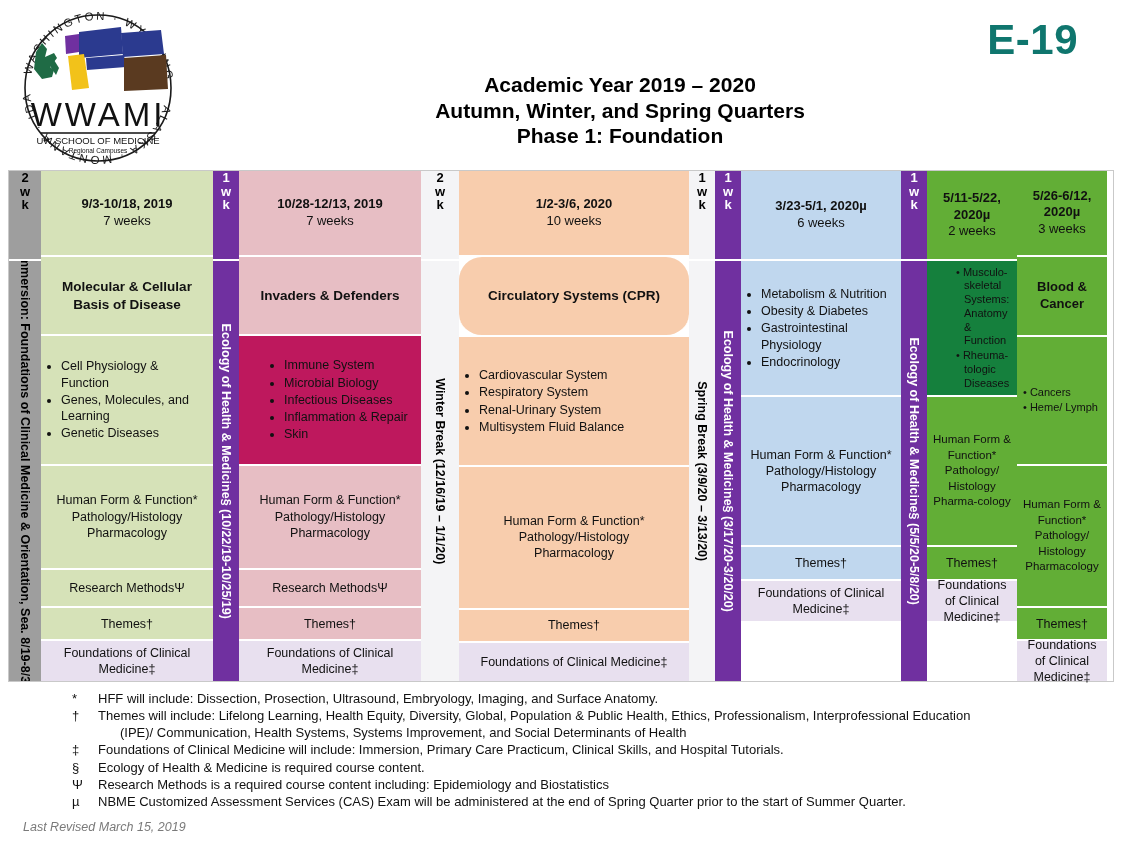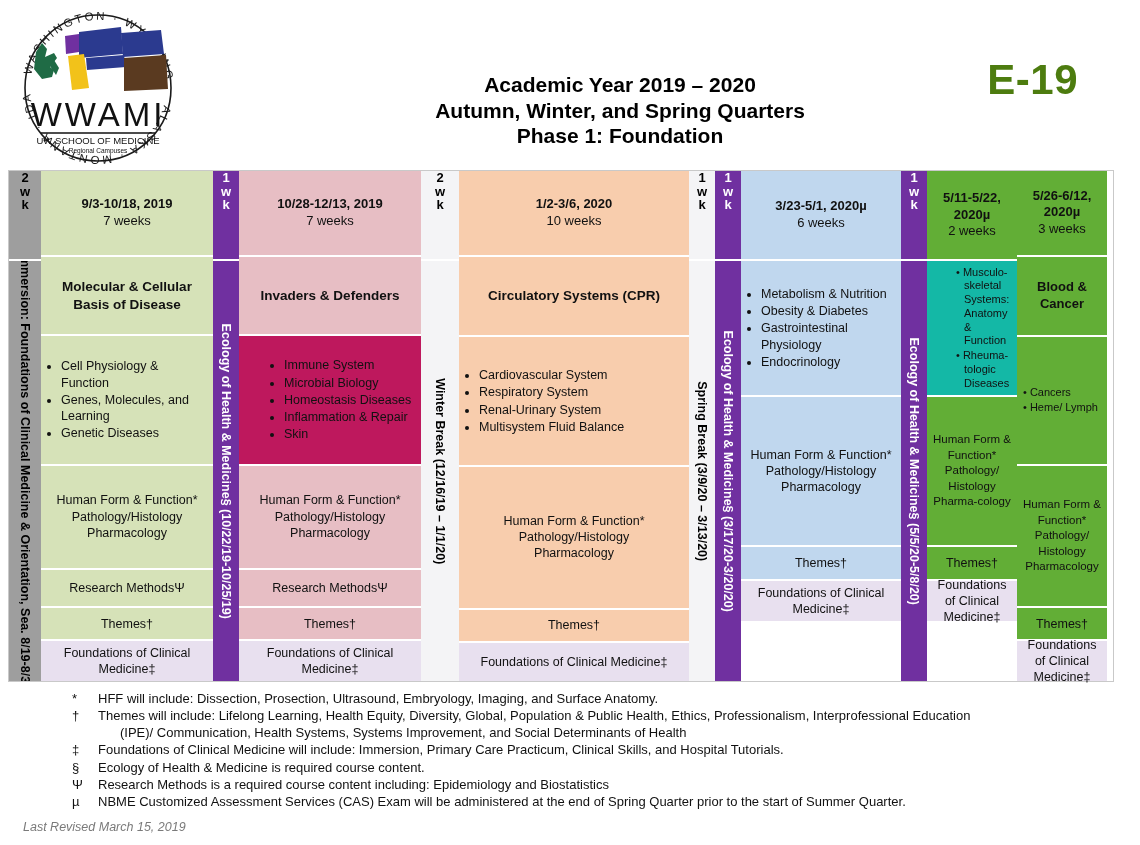--- a/index.html
+++ b/index.html
@@ -13,23 +13,22 @@
     overflow:hidden;
   }
 
   
   #header { position:relative; height:170px; }
 
   #logo { position:absolute; left:8px; top:6px; width:180px; height:160px; }
 
   #code-badge {
     position:absolute; right:62px; top:16px;
-    font-size:42px; font-weight:bold; color:#4d7c0f;
+    font-size:42px; font-weight:bold; color:#0f766e;
     letter-spacing:0.5px;
-    margin-top:40px;
   }
 
   #title-block {
     position:absolute; left:300px; top:72px; width:640px;
     text-align:center; line-height:1.22;
     font-size:21px; font-weight:bold; color:#000;
   }
 
   
   #grid {
@@ -200,21 +199,21 @@
     <div class="col" style="width: 182px; flex: 0 0 182px;">
       <div class="cell hdr" style="background: rgb(231, 190, 196);">
         <div class="d1">10/28-12/13, 2019</div>
         <div class="d2">7 weeks</div>
       </div>
       <div class="cell course-title" style="background: rgb(231, 190, 196);">Invaders &amp; Defenders</div>
       <div class="cell topics" style="background: #be185d; padding-left: 31px;">
         <ul>
           <li>Immune System</li>
           <li>Microbial Biology</li>
-          <li>Homeostasis Diseases</li>
+          <li>Infectious Diseases</li>
           <li>Inflammation &amp; Repair</li>
           <li>Skin</li>
         </ul>
       </div>
       <div class="cell hff" style="background: rgb(231, 190, 196);">
         <div>Human Form &amp; Function*</div>
         <div>Pathology/Histology</div>
         <div>Pharmacology</div>
       </div>
       <div class="cell rm" style="background: rgb(231, 190, 196);">Research MethodsΨ</div>
@@ -229,21 +228,21 @@
       </div>
       <div class="vcol" style="flex: 1 1 auto; display: flex; align-items: center; justify-content: center; width: 100%; background: rgb(244, 244, 246);">
         <div class="vtext" style="color: rgb(0, 0, 0);">Winter Break (12/16/19 – 1/1/20)</div>
       </div>
     </div>
     <div class="col" style="width: 230px; flex: 0 0 230px;">
       <div class="cell hdr" style="background: rgb(248, 205, 173);">
         <div class="d1">1/2-3/6, 2020</div>
         <div class="d2">10 weeks</div>
       </div>
-      <div class="cell course-title" style="background: rgb(248, 205, 173);">Circulatory Systems (CPR)</div>
+      <div class="cell course-title" style="background: rgb(248, 205, 173); border-radius: 23px;">Circulatory Systems (CPR)</div>
       <div class="cell topics" style="background: rgb(248, 205, 173);">
         <ul>
           <li>Cardiovascular System</li>
           <li>Respiratory System</li>
           <li>Renal-Urinary System</li>
           <li>Multisystem Fluid Balance</li>
         </ul>
       </div>
       <div class="cell hff" style="background: rgb(248, 205, 173); height: 150px;">
         <div>Human Form &amp; Function*</div>
@@ -302,21 +301,21 @@
       </div>
       <div class="vcol" style="flex: 1 1 auto; display: flex; align-items: center; justify-content: center; width: 100%; background: rgb(112, 48, 160);">
         <div class="vtext" style="color: rgb(255, 255, 255);">Ecology of Health &amp; Medicine§ (5/5/20-5/8/20)</div>
       </div>
     </div>
     <div class="col narrow" style="width: 90px; flex: 0 0 90px;">
       <div class="cell hdr" style="background: rgb(98, 174, 54);">
         <div class="d1">5/11-5/22, 2020µ</div>
         <div class="d2">2 weeks</div>
       </div>
-      <div class="cell topics" style="background: #14b8a6; padding-left: 29px;">
+      <div class="cell topics" style="background: #15803d; padding-left: 29px;">
         <ul>
           <li>• Musculo-skeletal Systems: Anatomy &amp; Function</li>
           <li>• Rheuma-tologic Diseases</li>
         </ul>
       </div>
       <div class="cell hff" style="background: rgb(98, 174, 54); height: 150px;">
         <div>Human Form &amp; Function*</div>
         <div>Pathology/ Histology</div>
         <div>Pharma-cology</div>
       </div>

